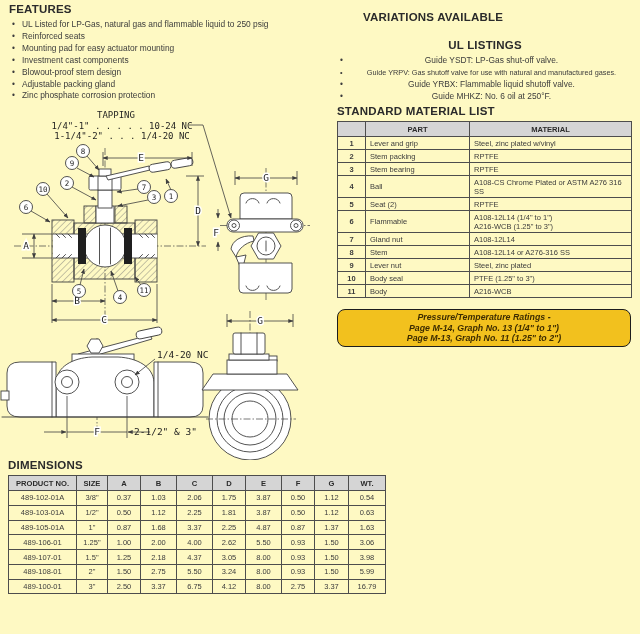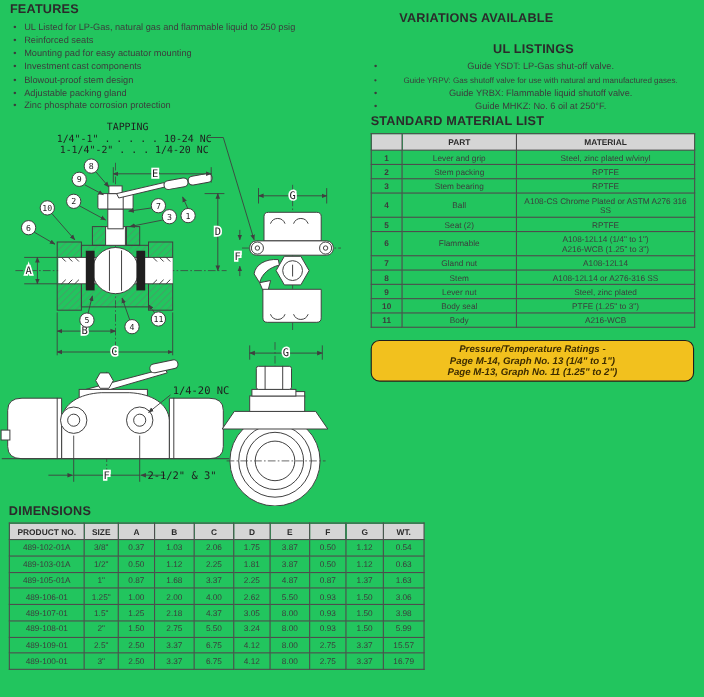--- a/index.html
+++ b/index.html
@@ -1,28 +1,28 @@
 <!DOCTYPE html>
 <html><head>
 <meta charset="utf-8">
 <style>
   html,body{margin:0;padding:0;background:#fff;}
-  #page{position:relative;width:640px;height:634px;background:#22c55e;overflow:hidden;
+  #page{position:relative;width:640px;height:634px;background:#fef9c3;overflow:hidden;
         font-family:"Liberation Sans",sans-serif;color:#3c3c3c;}
   .abs{position:absolute;}
   .h-title{font-weight:bold;font-size:11.5px;letter-spacing:.2px;color:#2b2b2b;}
   ul.bullets{list-style:none;margin:4px 0 0 0;padding:0;}
   ul.bullets li{position:relative;padding-left:13px;font-size:8.4px;line-height:11.9px;color:#3c3c3c;}
   ul.bullets li::before{content:"•";position:absolute;left:3px;top:0;}
   .ul-block ul.bullets li:nth-child(2){font-size:7.3px;}
   table{border-collapse:collapse;table-layout:fixed;width:100%;}
   th,td{border:1px solid #4d4d4d;font-size:7.5px;color:#3c3c3c;overflow:hidden;}
   th{background:#d5d5d5;font-weight:bold;text-align:center;padding:2.5px 1px;font-size:7.6px;color:#2b2b2b;}
   .mat-table{border:1.4px solid #4d4d4d;margin-top:4px;}
-  .mat-table td{padding:1.5px 4px;line-height:1.2;white-space:pre-line;vertical-align:middle;text-align:center;}
+  .mat-table td{padding:1.5px 4px;line-height:1.2;white-space:pre-line;vertical-align:middle;}
   .mat-table td:first-child{text-align:center;font-weight:bold;}
   .dim-table{margin-top:4px;}
   .dim-table td{text-align:center;padding:2.4px 1px;}
   .ratings{background:#F2C11E;border:1.8px solid #1d1d1d;border-radius:8px;text-align:center;
            font-weight:bold;font-style:italic;font-size:8.8px;line-height:10.6px;color:#3d2c00;padding:2px 2px;}
   
   .ln{stroke:#3f3f3f;stroke-width:.9;fill:none;stroke-linecap:round;}
   .fw{fill:#fff;stroke:#3f3f3f;stroke-width:.9;}
   .fh{fill:url(#hatch);stroke:#3f3f3f;stroke-width:.9;}
   .fb{fill:#1f1f1f;stroke:none;}
@@ -426,32 +426,20 @@
             <td>1.50</td>
             <td>2.75</td>
             <td>5.50</td>
             <td>3.24</td>
             <td>8.00</td>
             <td>0.93</td>
             <td>1.50</td>
             <td>5.99</td>
           </tr>
           <tr>
-            <td>489-109-01</td>
-            <td>2.5"</td>
-            <td>2.50</td>
-            <td>3.37</td>
-            <td>6.75</td>
-            <td>4.12</td>
-            <td>8.00</td>
-            <td>2.75</td>
-            <td>3.37</td>
-            <td>15.57</td>
-          </tr>
-          <tr>
             <td>489-100-01</td>
             <td>3"</td>
             <td>2.50</td>
             <td>3.37</td>
             <td>6.75</td>
             <td>4.12</td>
             <td>8.00</td>
             <td>2.75</td>
             <td>3.37</td>
             <td>16.79</td>

